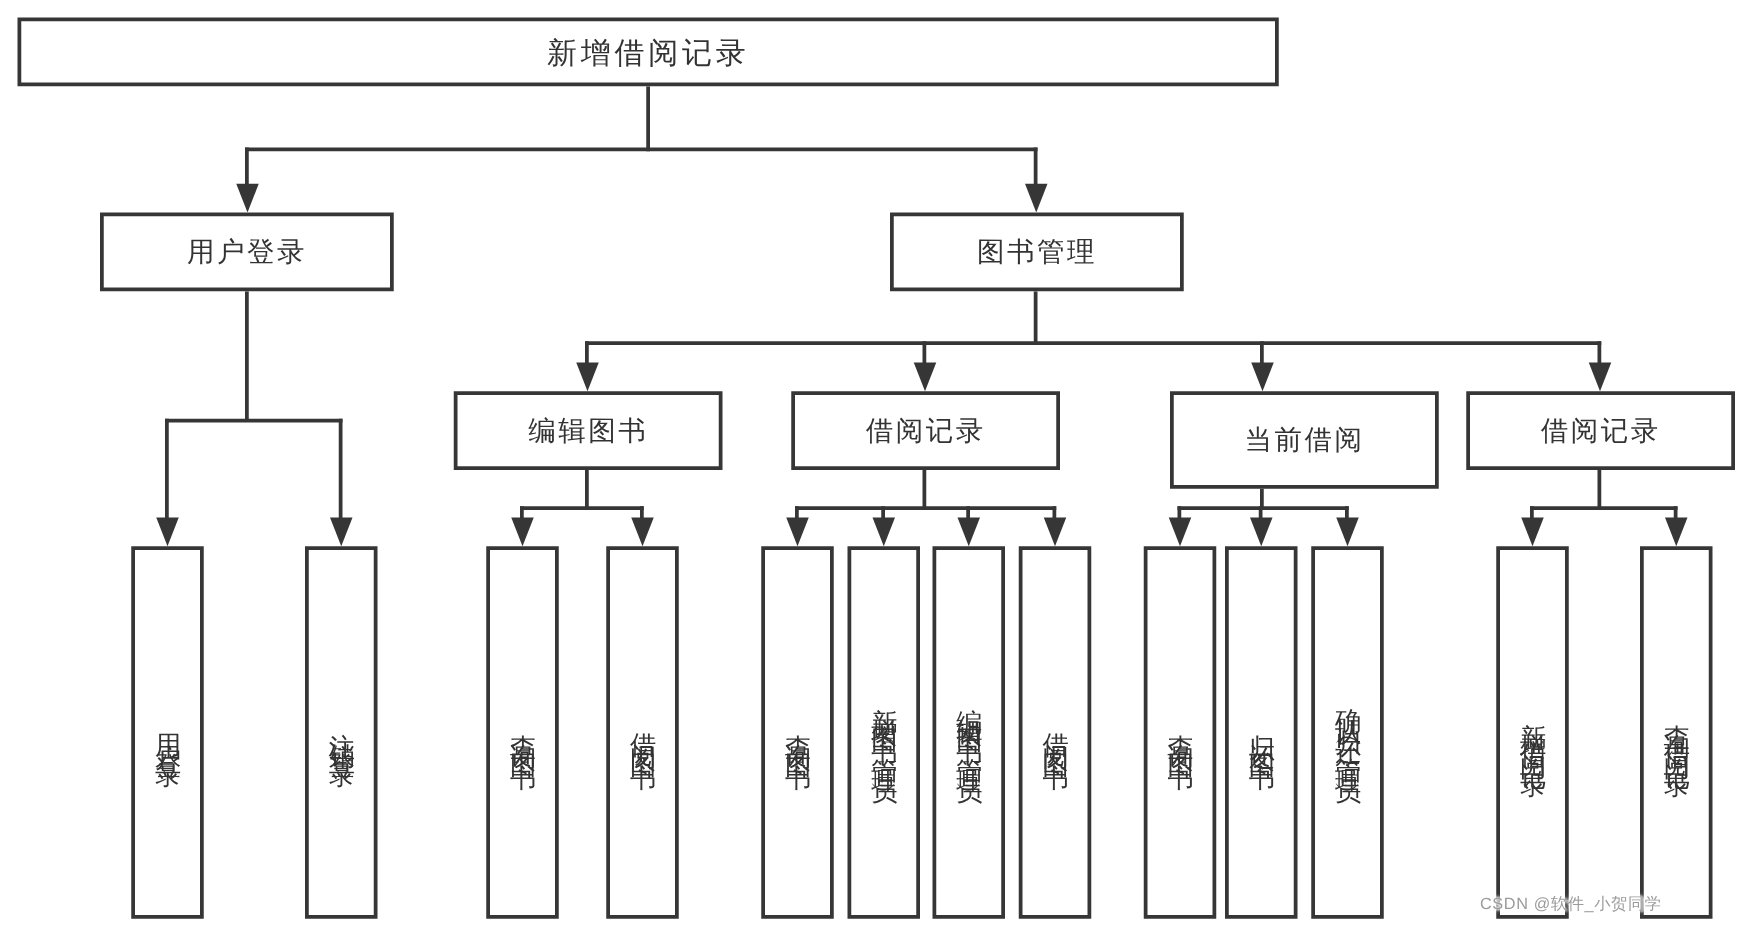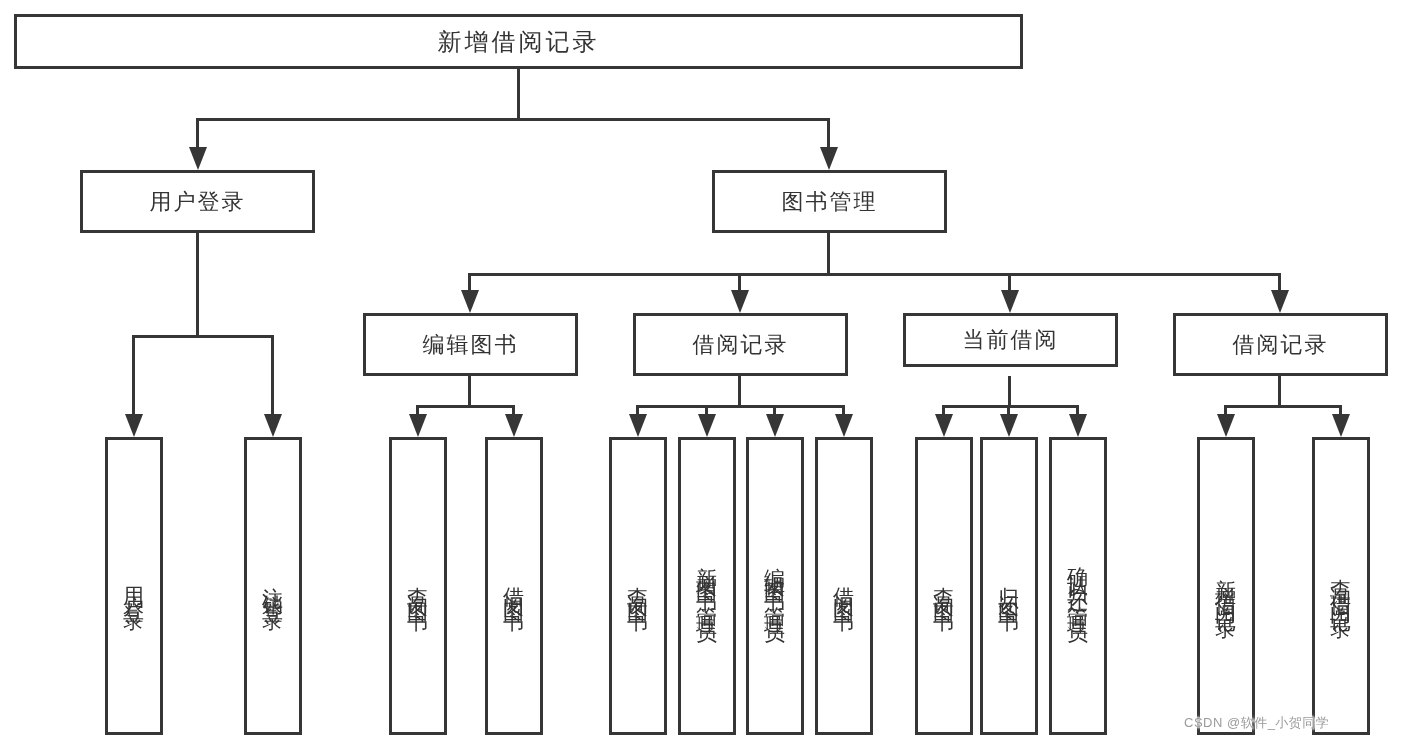--- a/index.html
+++ b/index.html
@@ -106,21 +106,21 @@
   <div class="node" style="left:712px;top:170px;width:235px;height:63px">
     <span>图书管理</span>
   </div>
 
   <div class="node" style="left:363px;top:313px;width:215px;height:63px">
     <span>编辑图书</span>
   </div>
   <div class="node" style="left:633px;top:313px;width:215px;height:63px">
     <span>借阅记录</span>
   </div>
-  <div class="node" style="left:903px;top:313px;width:215px;height:54px">
+  <div class="node" style="left:936px;top:313px;width:215px;height:78px">
     <span>当前借阅</span>
   </div>
   <div class="node" style="left:1173px;top:313px;width:215px;height:63px">
     <span>借阅记录</span>
   </div>
 
   <div class="node leaf" style="left:105px;top:437px;width:58px;height:298px">
     <span>用户登录</span>
   </div>
   <div class="node leaf" style="left:244px;top:437px;width:58px;height:298px">

